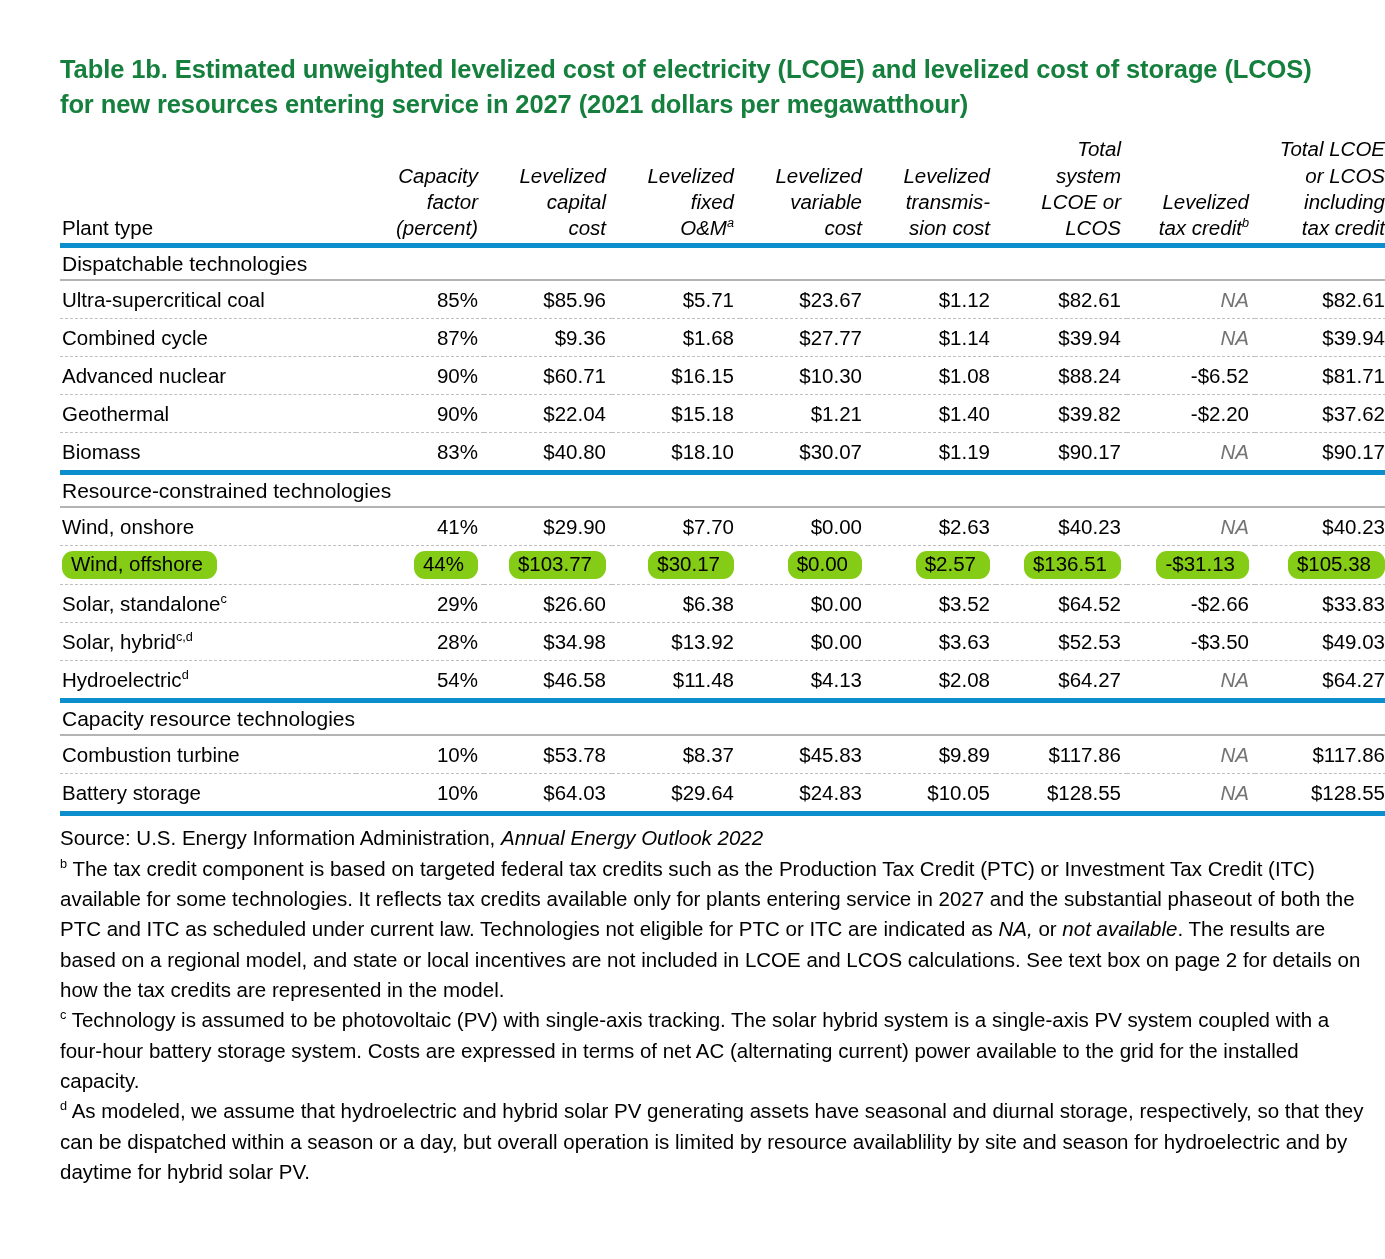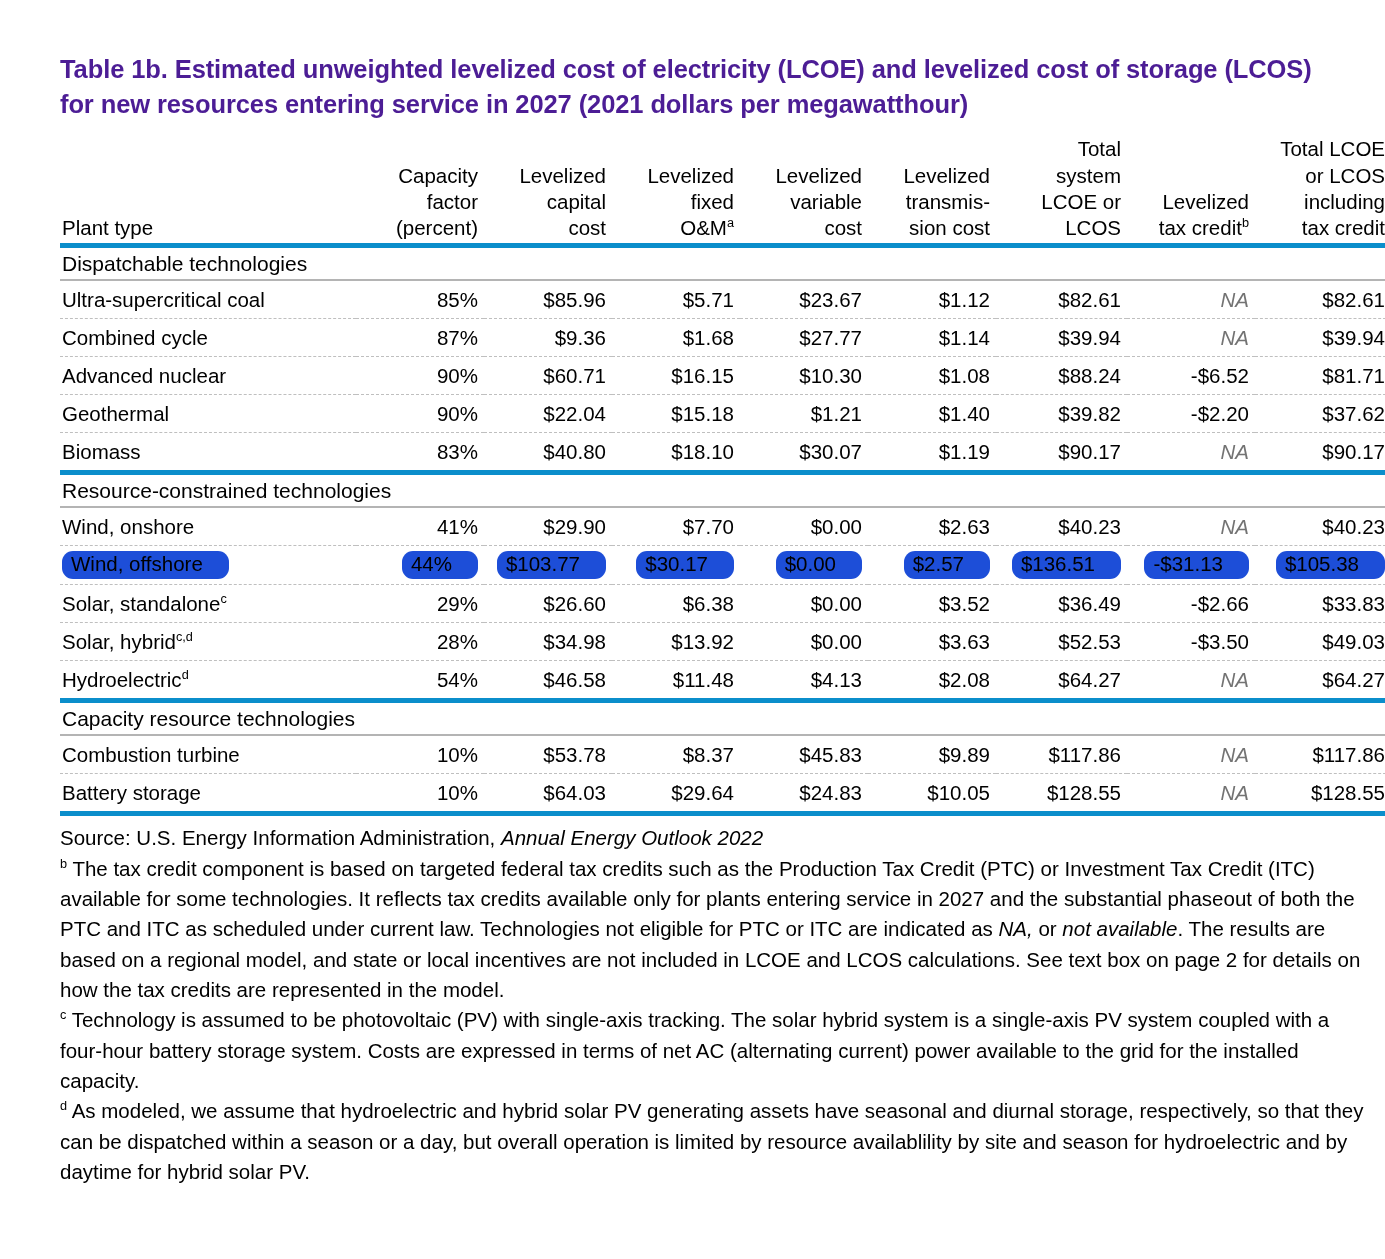--- a/index.html
+++ b/index.html
@@ -16,21 +16,21 @@
     overflow: hidden;
   }
   .page {
     padding: 52px 20px 0 60px;
     box-sizing: border-box;
     width: 1385px;
   }
 
   
   .title {
-    color: #4c1d95;
+    color: #15803d;
     font-size: 25.5px;
     font-weight: bold;
     line-height: 1.38;
     letter-spacing: -0.1px;
     max-width: 1290px;
     margin: 0 0 14px 0;
   }
 
   
   table.lcoe {
@@ -51,20 +51,21 @@
     padding: 0 6px 2px 0;
     line-height: 1.28;
     font-size: 20.5px;
   }
   thead th.plant-head {
     text-align: left;
     padding-left: 2px;
   }
   thead th.num-head {
     text-align: right;
+    font-style: italic;
   }
   thead tr.head-row > th {
     border-bottom: 5px solid #0b8ecb;
   }
 
   sup {
     font-size: 0.62em;
     vertical-align: super;
     line-height: 0;
   }
@@ -97,23 +98,23 @@
     border-bottom: 5px solid #0b8ecb;
   }
 
   .na {
     color: #737373;
     font-style: italic;
   }
 
   
   .hl {
-    background: #1d4ed8;
+    background: #84cc16;
     border-radius: 11px;
-    padding: 2px 26px 3px 9px;
+    padding: 2px 14px 3px 9px;
     display: inline-block;
     line-height: 1.12;
   }
 
   
   .notes {
     margin-top: 7px;
     width: 1305px;
     font-size: 20.5px;
     line-height: 1.48;
@@ -278,21 +279,21 @@
           <td class="num-cell"><span class="hl">-$31.13</span></td>
           <td class="num-cell"><span class="hl">$105.38</span></td>
         </tr>
         <tr class="data-row">
           <td class="plant-cell"><span>Solar, standalone<sup>c</sup></span></td>
           <td class="num-cell"><span>29%</span></td>
           <td class="num-cell"><span>$26.60</span></td>
           <td class="num-cell"><span>$6.38</span></td>
           <td class="num-cell"><span>$0.00</span></td>
           <td class="num-cell"><span>$3.52</span></td>
-          <td class="num-cell"><span>$36.49</span></td>
+          <td class="num-cell"><span>$64.52</span></td>
           <td class="num-cell"><span>-$2.66</span></td>
           <td class="num-cell"><span>$33.83</span></td>
         </tr>
         <tr class="data-row">
           <td class="plant-cell"><span>Solar, hybrid<sup>c,d</sup></span></td>
           <td class="num-cell"><span>28%</span></td>
           <td class="num-cell"><span>$34.98</span></td>
           <td class="num-cell"><span>$13.92</span></td>
           <td class="num-cell"><span>$0.00</span></td>
           <td class="num-cell"><span>$3.63</span></td>

